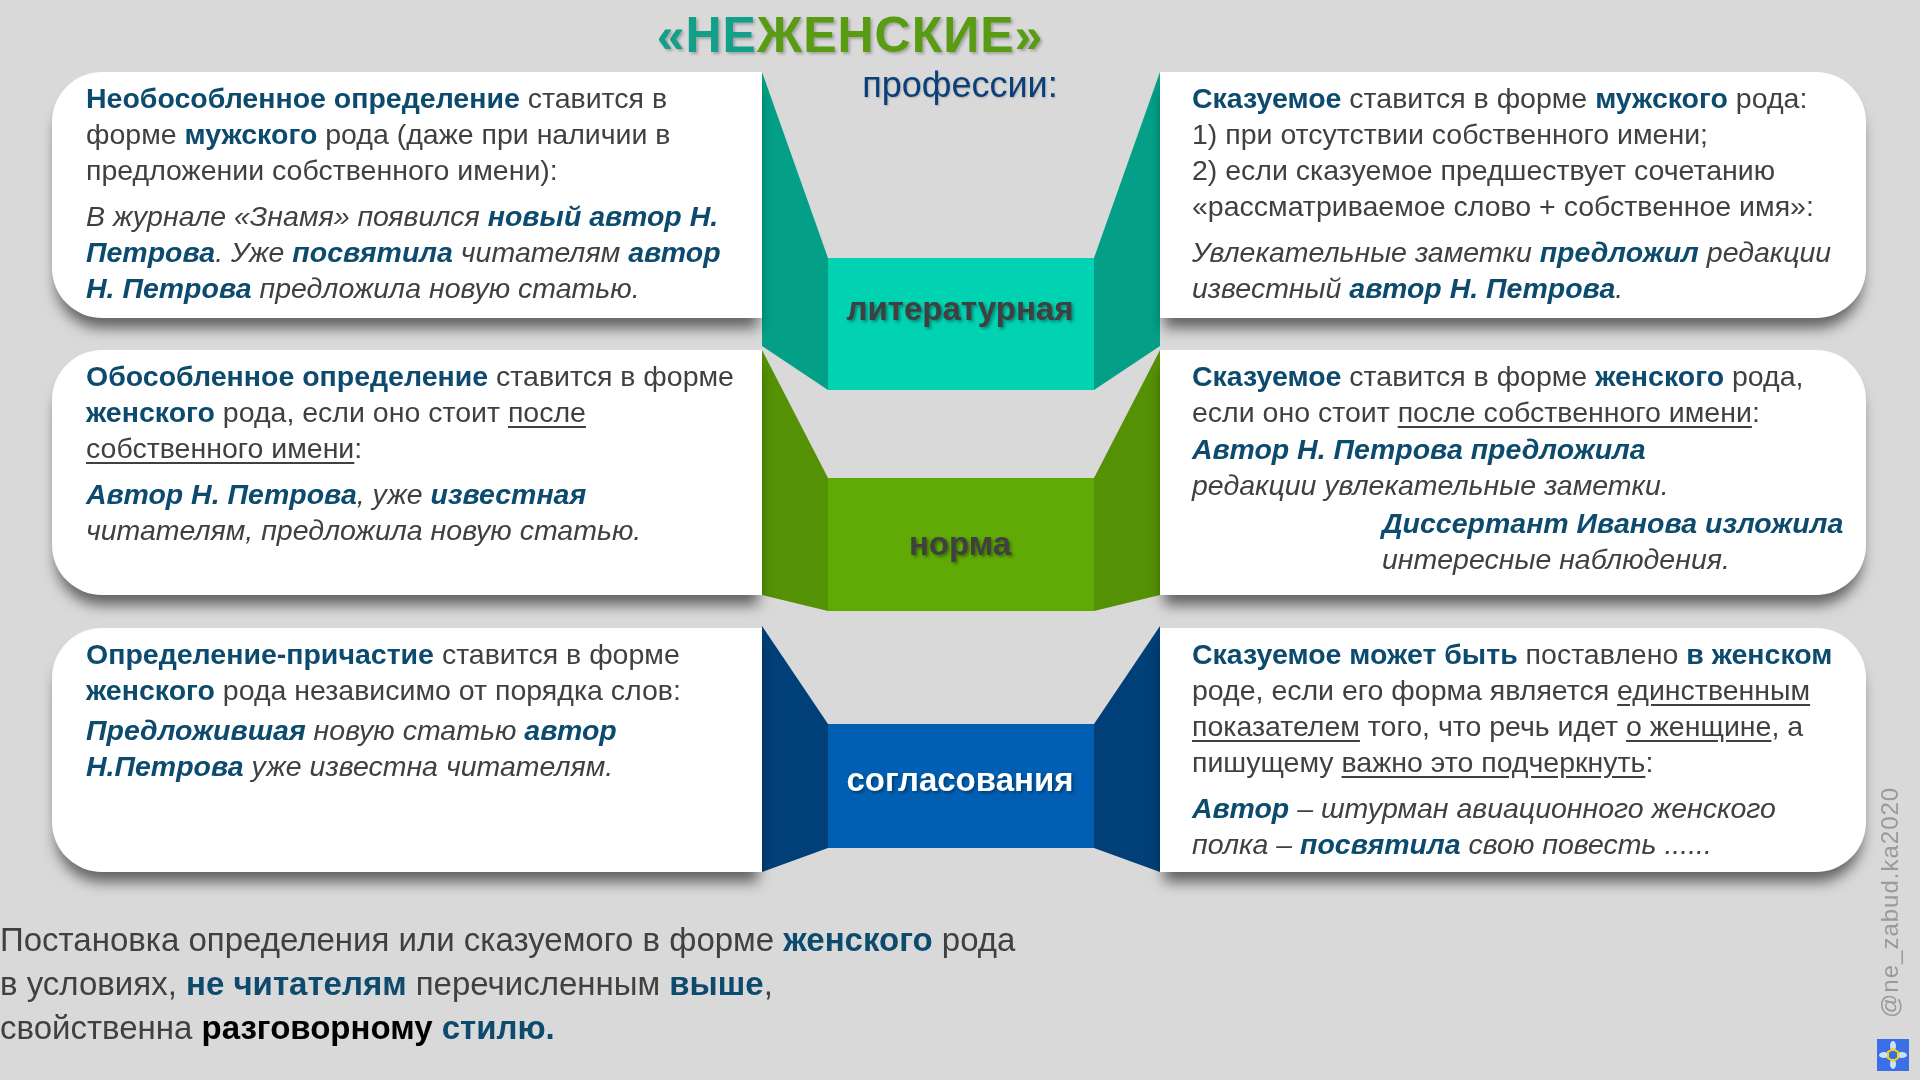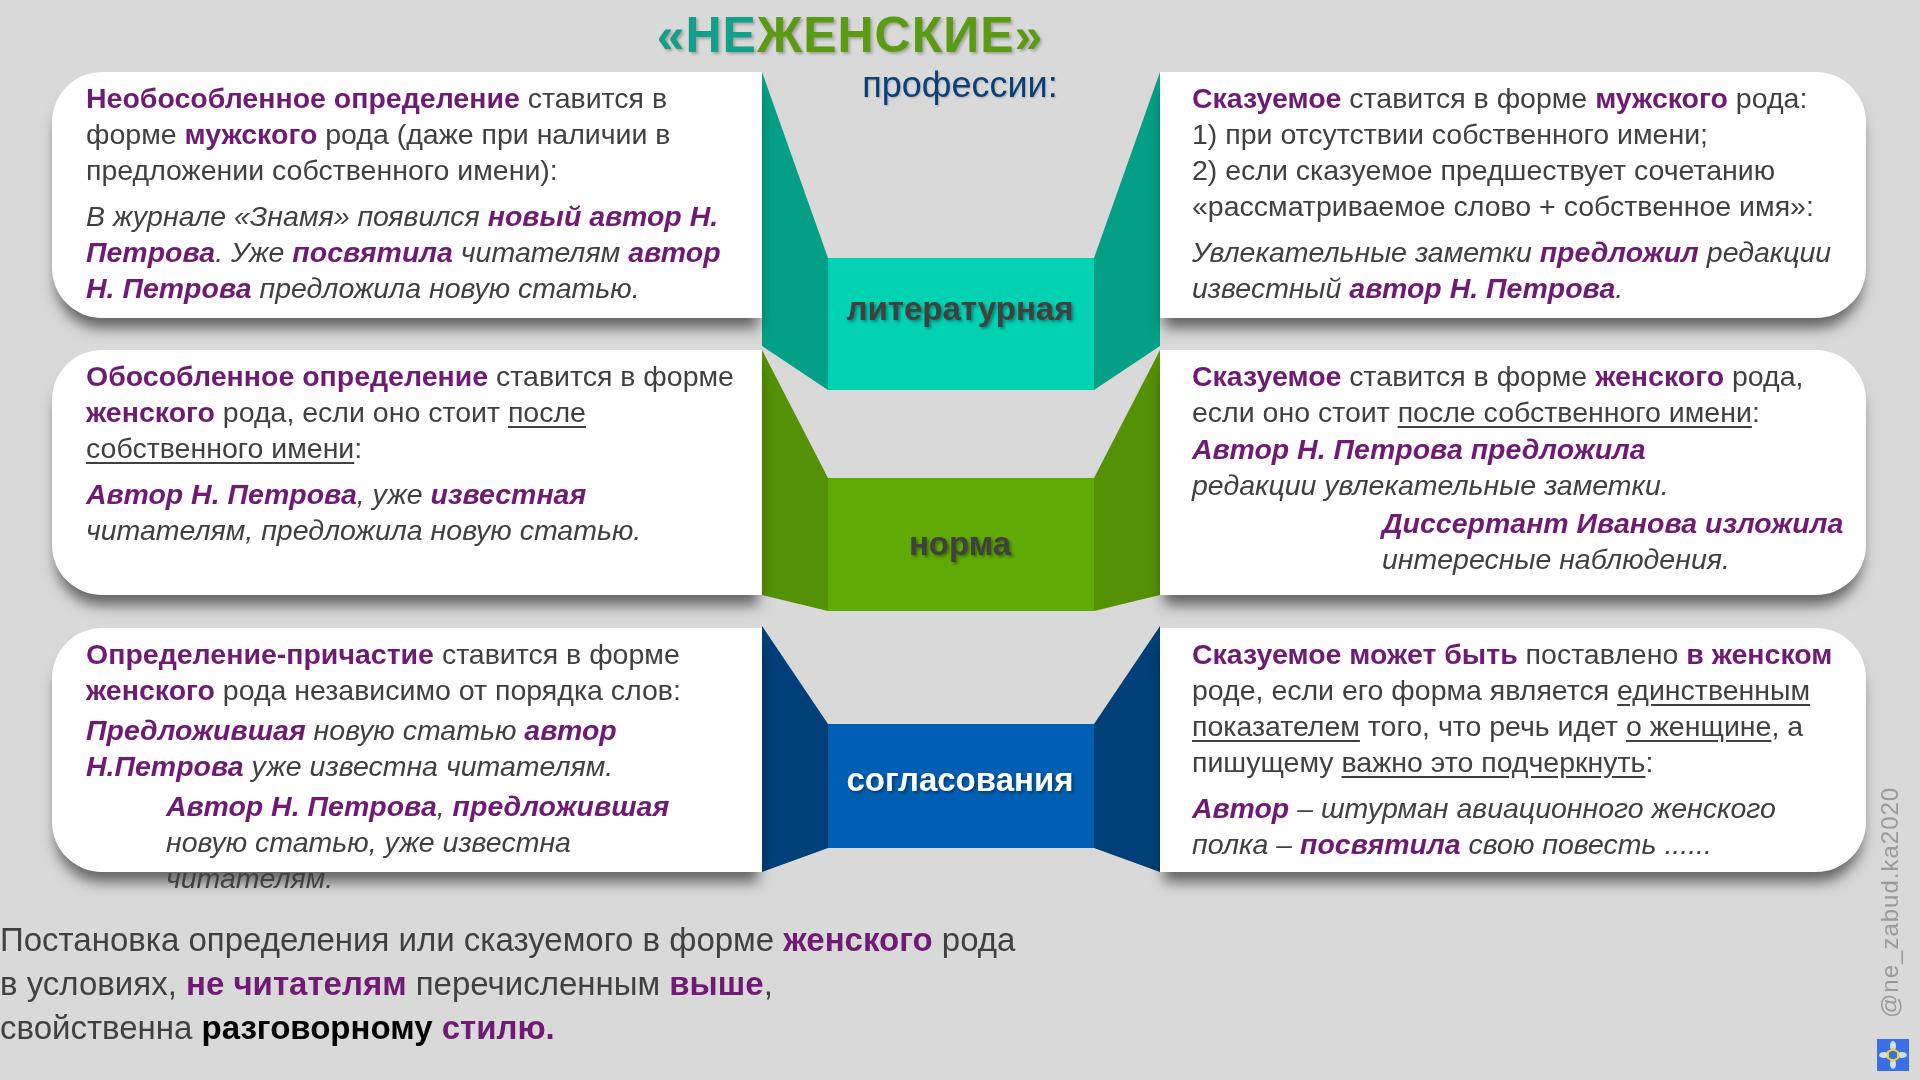--- a/index.html
+++ b/index.html
@@ -26,21 +26,21 @@
     position: absolute; background: #fff;
     box-shadow: 0 14px 14px -4px rgba(0,0,0,0.55);
     padding: 8px 18px 0 34px;
     font-size: 28.5px; line-height: 36px; color: #404040;
   }
   .card.left { left: 52px; width: 710px; border-radius: 50px 0 0 50px; }
   .card.right { left: 1160px; width: 706px; border-radius: 0 50px 50px 0; padding-left: 32px; }
   .card p { margin: 0; }
   .card .ex { font-style: italic; margin-top: 10px; line-height: 36px; }
   .card .ex.indent-r { padding-left: 190px; }
-  b { font-weight: bold; color: #701a75; }
+  b { font-weight: bold; color: #0c4a6e; }
   u { text-decoration: underline; text-underline-offset: 4px; }
   .row1 { top: 72px; height: 246px; }
   .row2 { top: 350px; height: 245px; }
   .row3 { top: 628px; height: 244px; }
 
   .funnel { position: absolute; left: 762px; width: 398px; }
   .funnel svg { position: absolute; left: 0; top: 0; }
   .funnel .label {
     position: absolute; left: 66px; width: 264px; text-align: center;
     font-size: 33px; font-weight: bold;
@@ -112,21 +112,20 @@
 </div>
 <div class="card right row2">
   <p><b>Сказуемое</b> ставится в форме <b>женского</b> рода, если оно стоит <u>после собственного имени</u>:</p>
   <p class="ex" style="margin-top:1px;"><b>Автор Н. Петрова предложила</b><br>редакции увлекательные заметки.</p>
   <p class="ex indent-r" style="margin-top:2px;"><b>Диссертант Иванова изложила</b><br>интересные наблюдения.</p>
 </div>
 
 <div class="card left row3">
   <p><b>Определение-причастие</b> ставится в форме <b>женского</b> рода независимо от порядка слов:</p>
   <p class="ex" style="margin-top:4px;"><b>Предложившая</b> новую статью <b>автор Н.Петрова</b> уже известна читателям.</p>
-  <p class="ex" style="margin-top:4px;padding-left:80px;"><b>Автор Н. Петрова</b>, <b>предложившая</b> новую статью, уже известна читателям.</p>
 </div>
 <div class="card right row3">
   <p><b>Сказуемое может быть</b> поставлено <b>в женском</b> роде, если его форма является <u>единственным показателем</u> того, что речь идет <u>о женщине</u>, а пишущему <u>важно это подчеркнуть</u>:</p>
   <p class="ex"><b>Автор</b> – штурман авиационного женского полка – <b>посвятила</b> свою повесть ......</p>
 </div>
 
 <div class="bottom">
   <div>Постановка определения или сказуемого в форме <b>женского</b> рода</div>
   <div>в условиях, <b>не читателям</b> перечисленным <b>выше</b>,</div>
   <div>свойственна <span class="red">разговорному</span> <b>стилю.</b></div>

